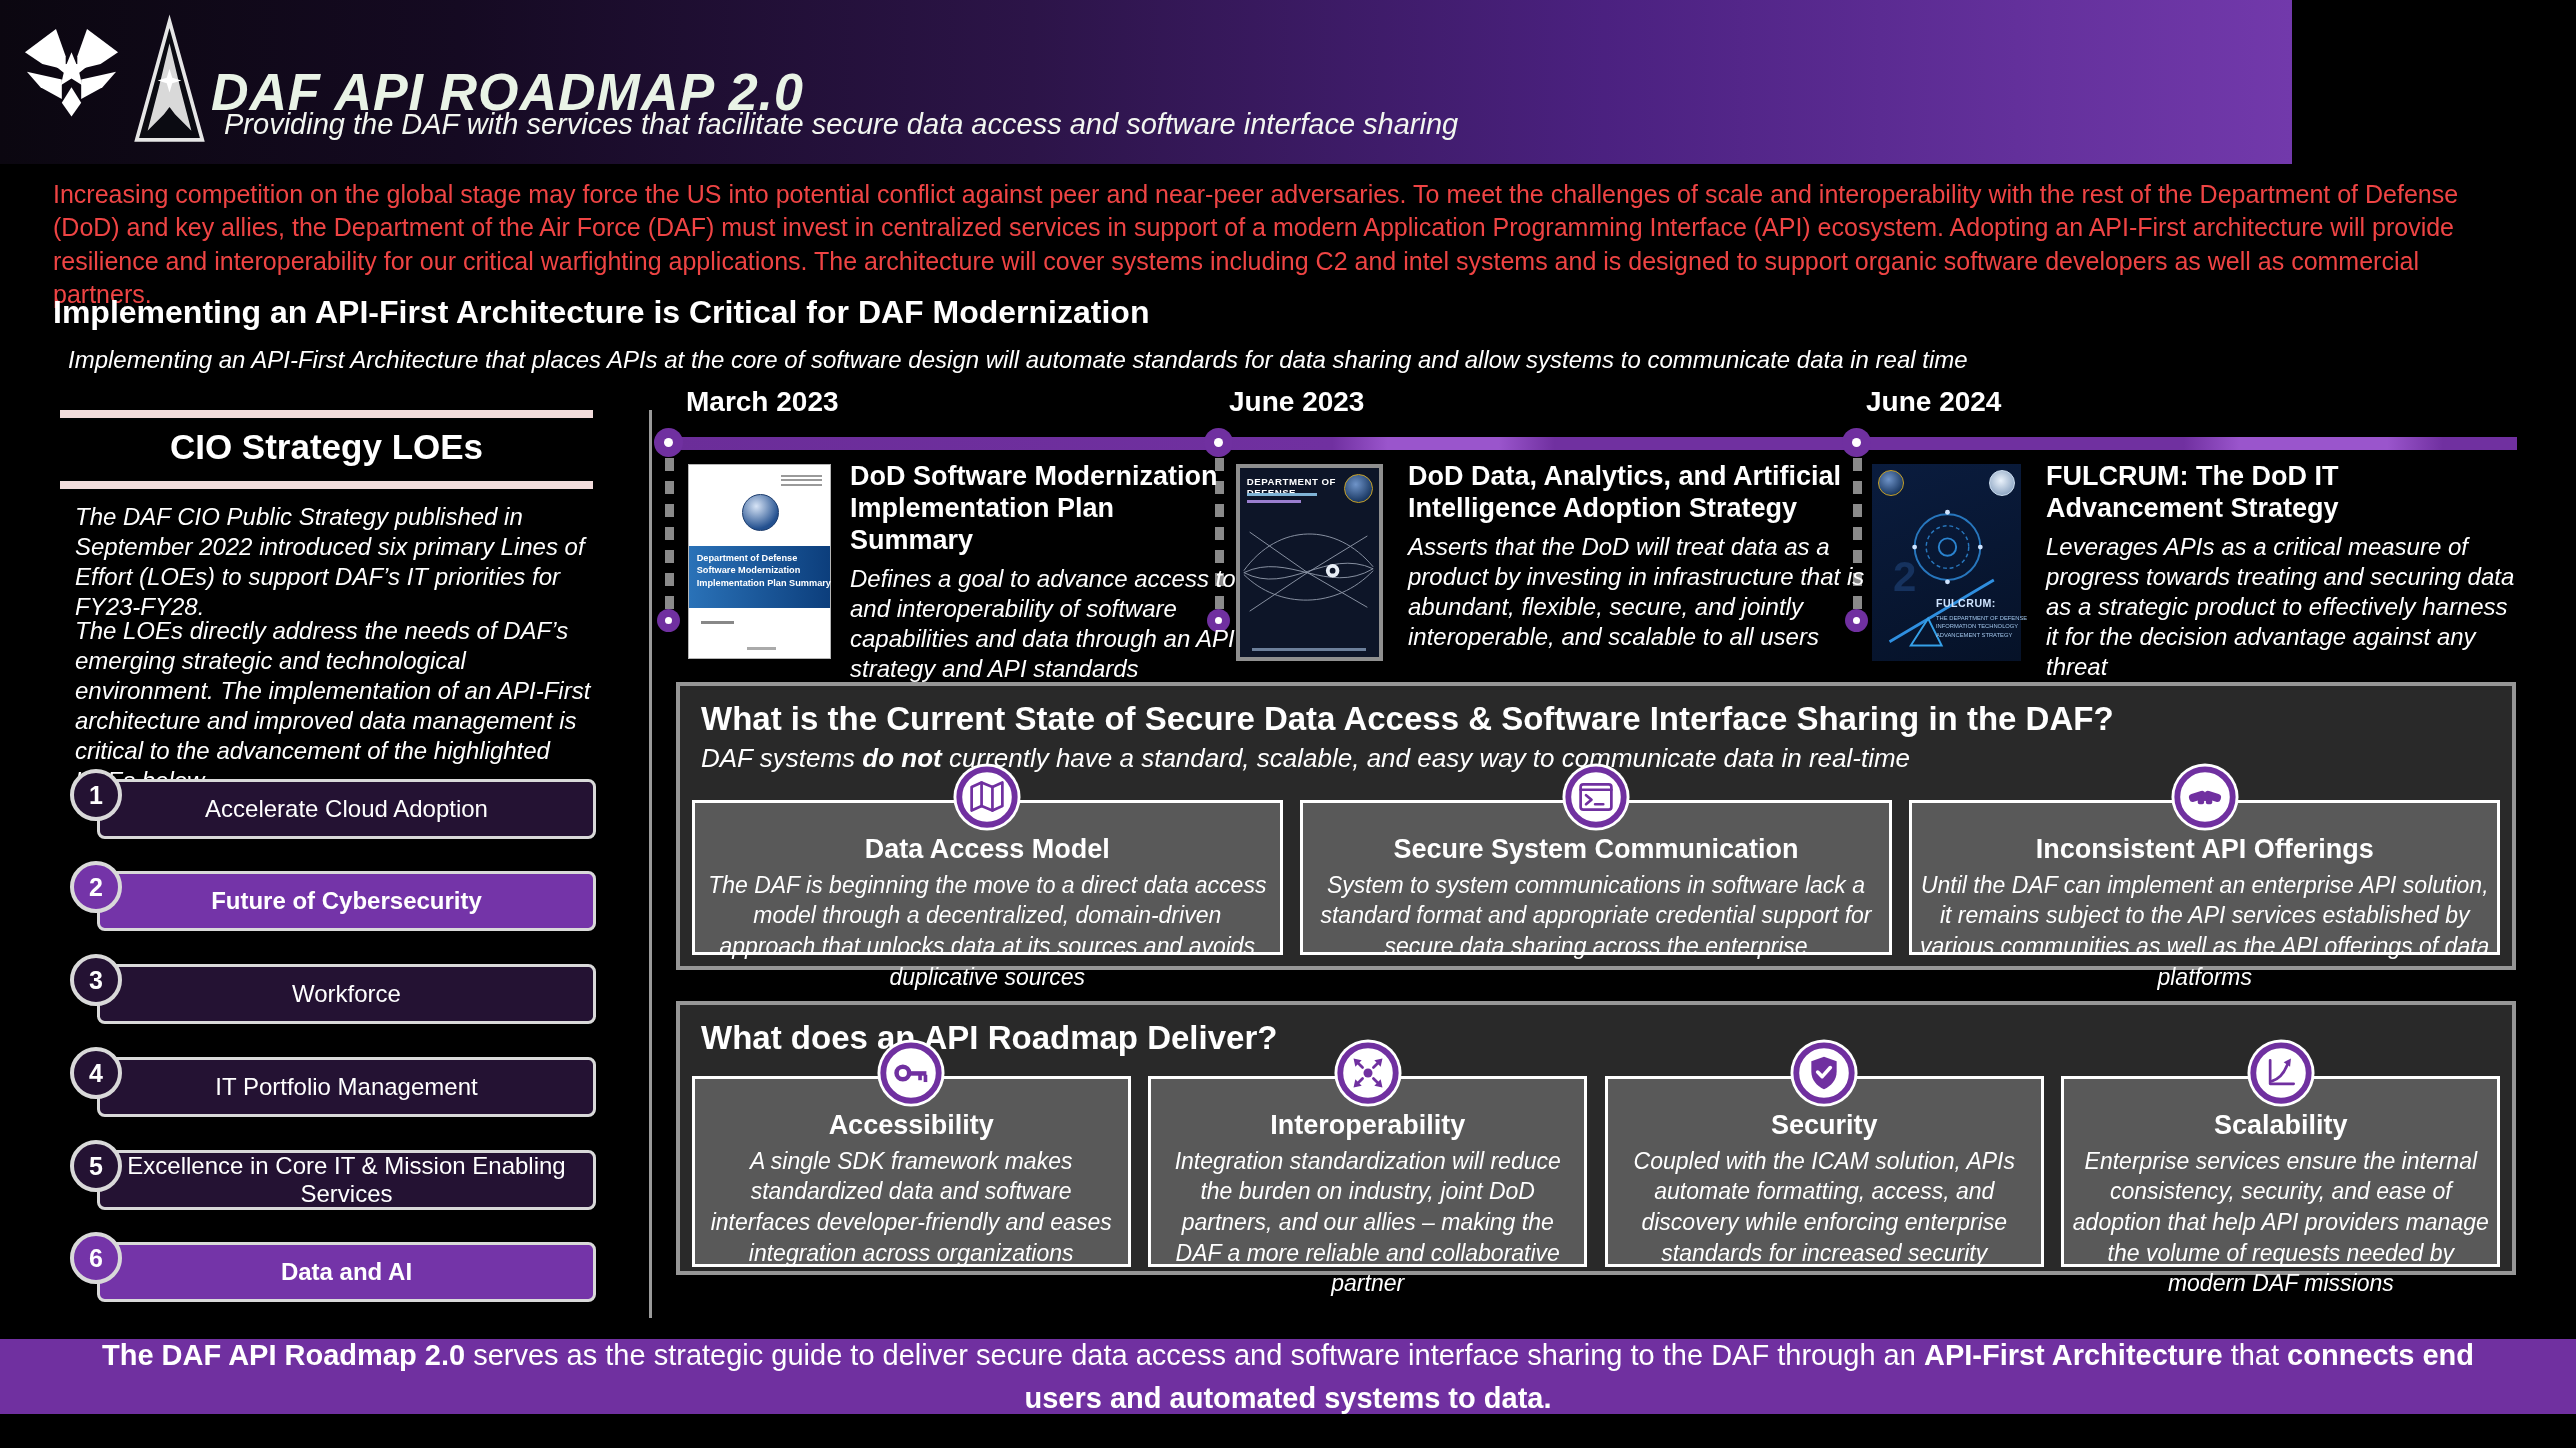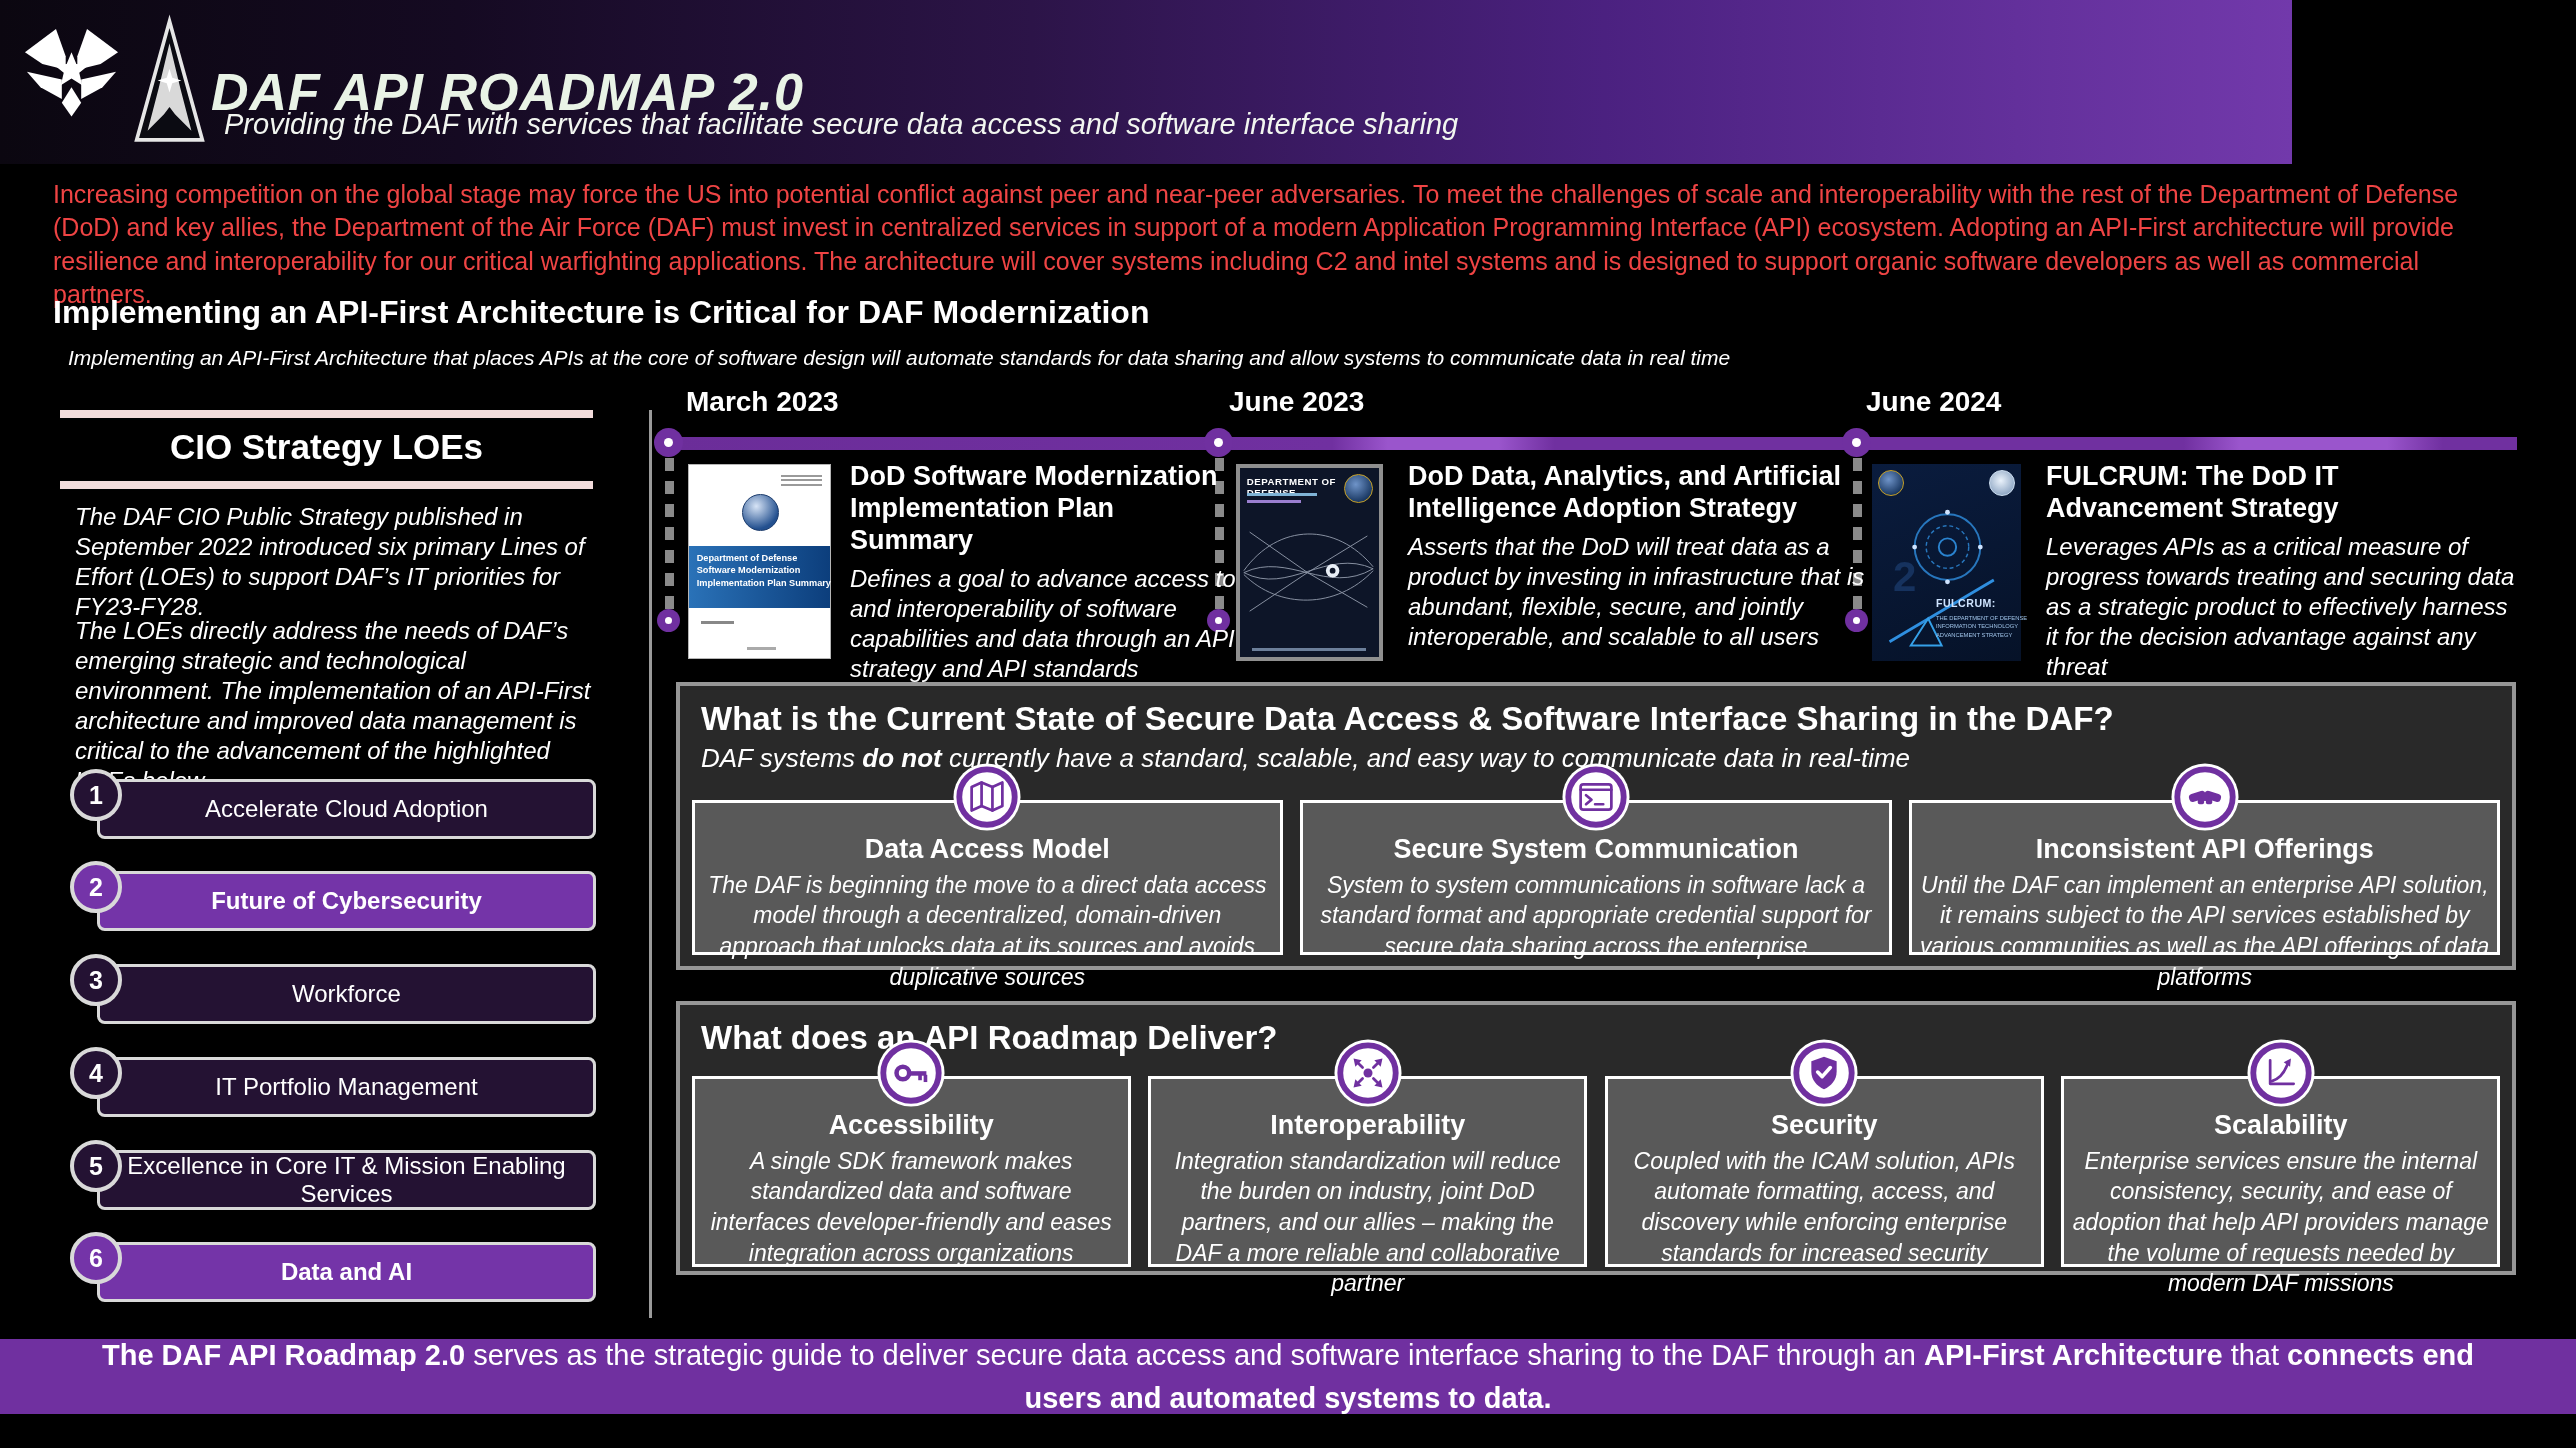--- a/index.html
+++ b/index.html
@@ -12,21 +12,21 @@
           background:linear-gradient(90deg,#0b0710 0%,#150a22 20%,#2c1448 45%,#4b2180 70%,#63309b 88%,#7239ab 100%);}
   .hdr-title{position:absolute;left:211px;top:27px;font-size:52px;font-weight:bold;font-style:italic;
              color:#e9f3e6;letter-spacing:1px;}
   .hdr-sub{position:absolute;left:224px;top:108px;font-size:29px;font-style:italic;color:#f2f6f0;}
   .af-logo{position:absolute;left:23px;top:15.5px;width:97px;height:129px;}
   .sf-logo{position:absolute;left:133px;top:13.5px;width:73px;height:135px;}
 
   
   .intro{position:absolute;left:53px;top:178px;width:2471px;font-size:25px;line-height:1.33;color:#ef4444;margin:0;}
   .mod-heading{position:absolute;left:53px;top:294px;font-size:32px;font-weight:bold;margin:0;}
-  .mod-sub{position:absolute;left:68px;top:346px;font-size:21px;font-style:italic;}
+  .mod-sub{position:absolute;left:68px;top:346px;font-size:24px;font-style:italic;}
 
   
   .rule{position:absolute;left:60px;width:533px;height:7.7px;background:#F2DCDB;}
   .sb-title{position:absolute;left:60px;top:421px;width:533px;text-align:center;
             font-size:35px;font-weight:bold;line-height:52px;margin:0;}
   .sb-para{position:absolute;left:75px;width:526px;font-size:24px;font-style:italic;line-height:30px;margin:0;}
   .loe{position:absolute;left:70px;width:526px;height:68px;}
   .loe-bar{position:absolute;left:27px;top:5.8px;width:499px;height:60px;background:#241233;
            border:3.9px solid #d9d9d9;border-radius:7.7px;display:flex;align-items:center;justify-content:center;
            font-size:24px;text-align:center;padding:0 13.5px;}

